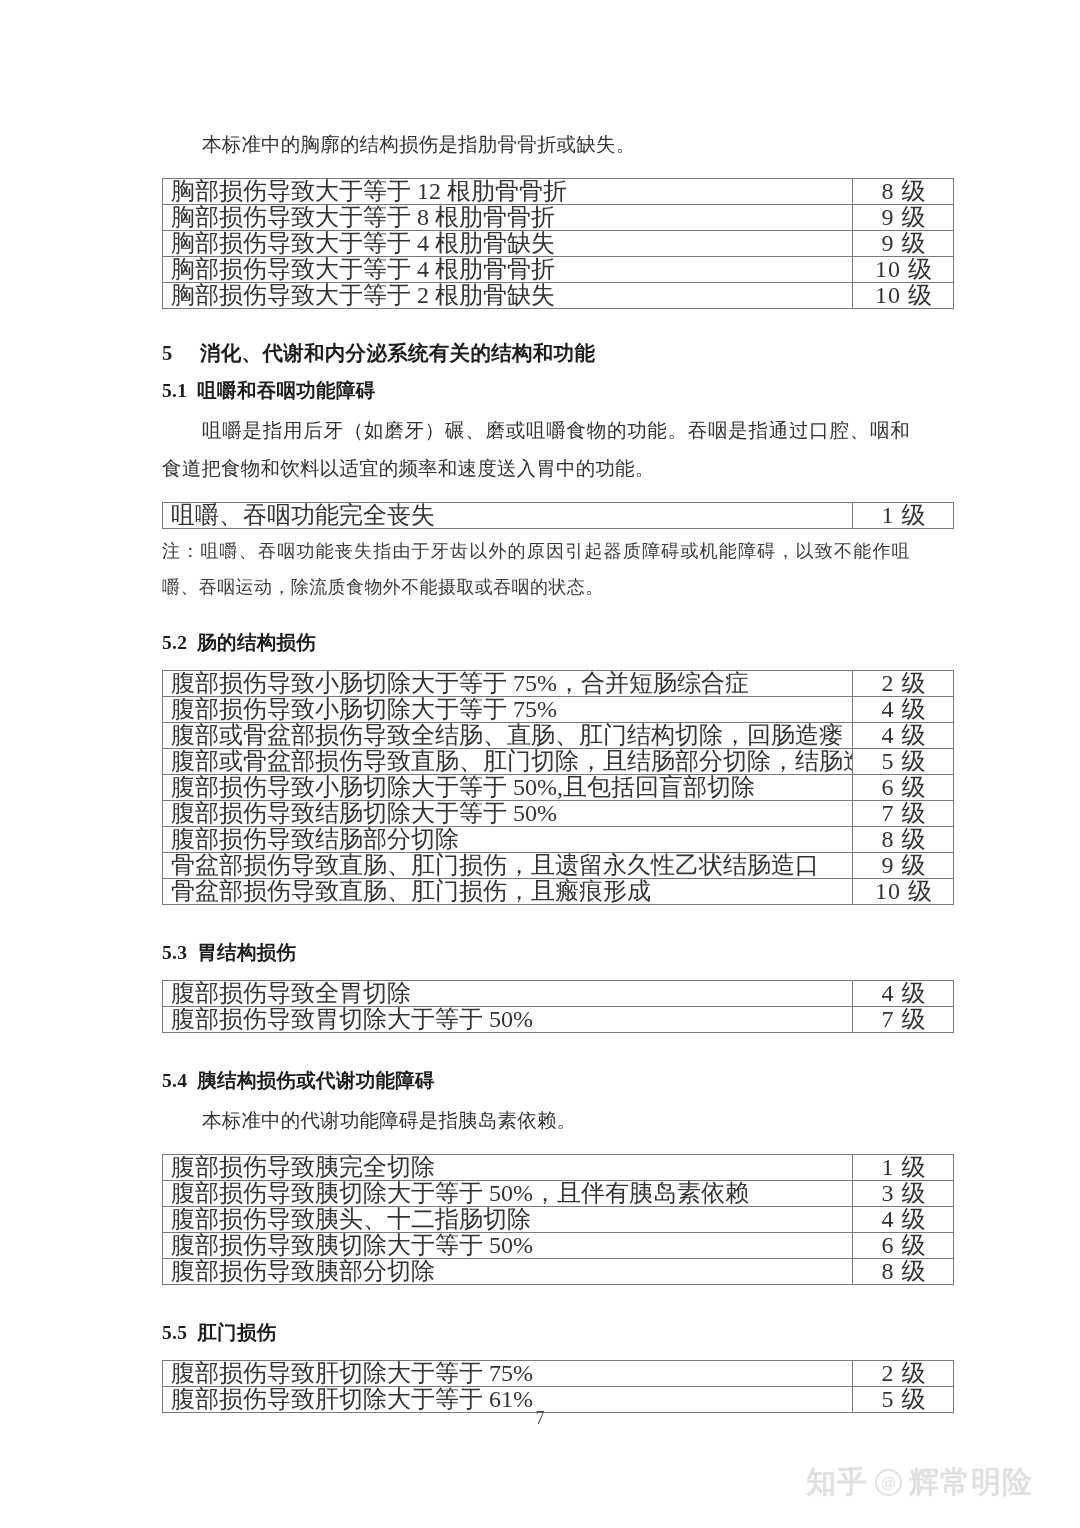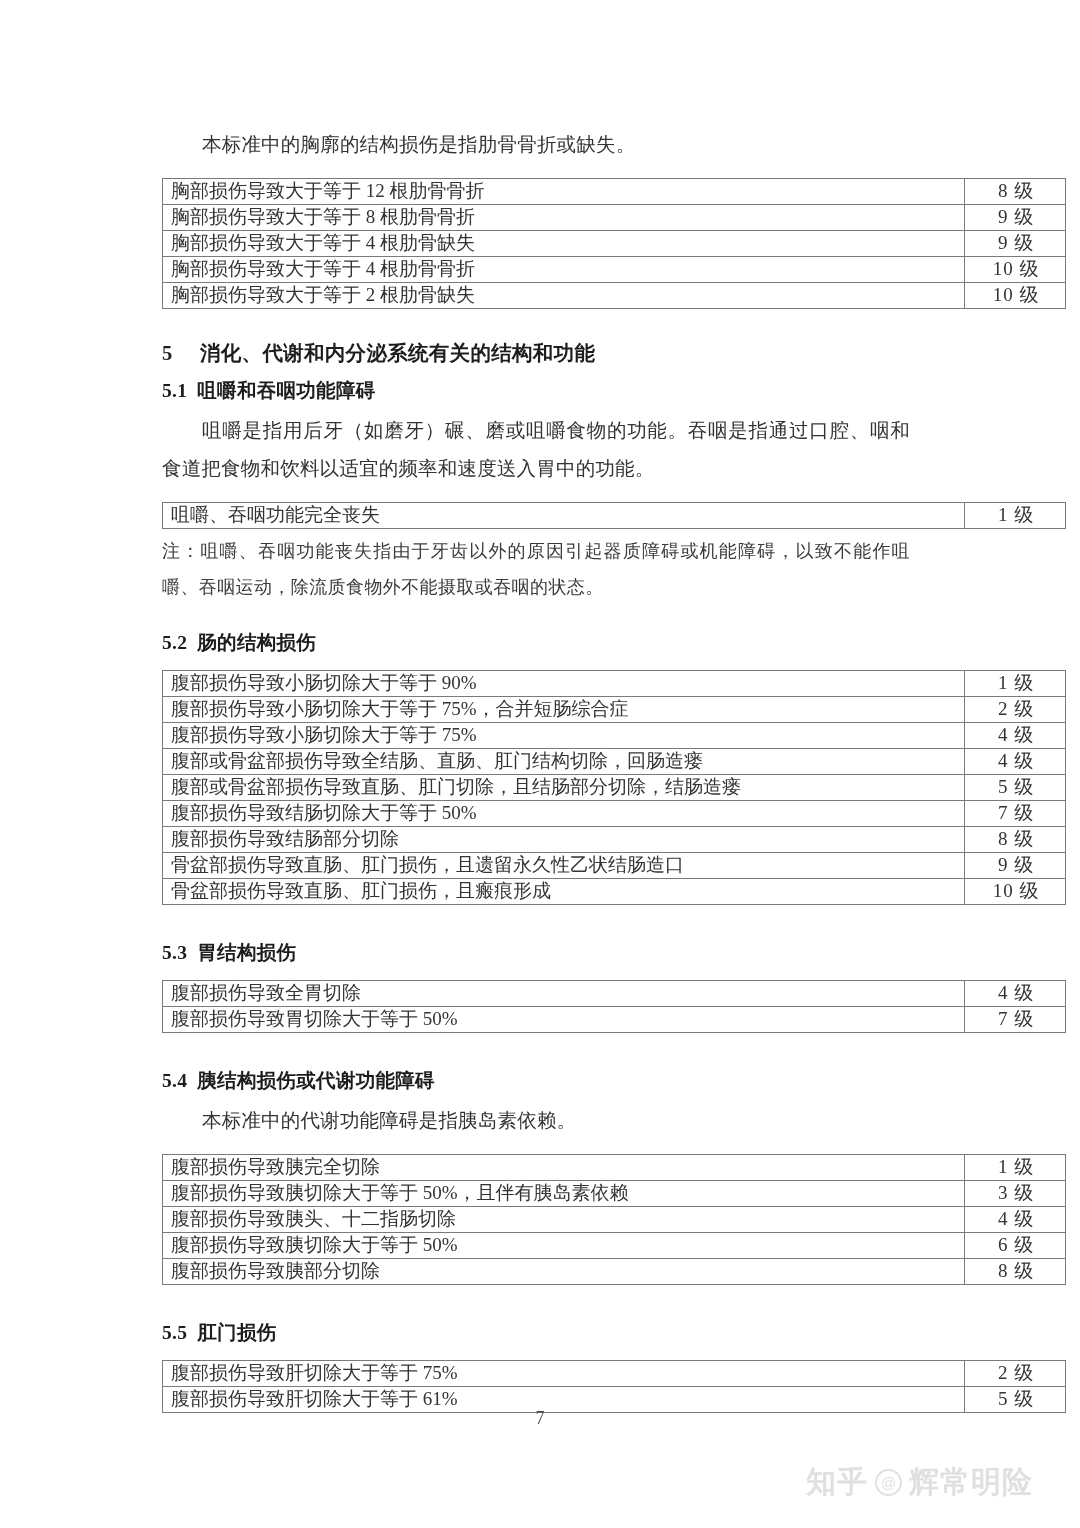--- a/index.html
+++ b/index.html
@@ -54,25 +54,25 @@
     font-size: 19.5px;
     font-weight: bold;
     margin: 10px 0 8px 0;
     color: #1d1d1d;
     letter-spacing: 0.3px;
   }
   h3.sec-sub .num { margin-right: 10px; }
 
   
   table.grade-table {
-    width: 904px;
+    width: 792px;
     border-collapse: collapse;
     margin: 14px 0 0 0;
     table-layout: fixed;
-    font-size: 19px;
+    font-size: 24px;
     color: #333333;
   }
   table.grade-table td {
     border: 1px solid #7a7a7a;
     padding: 1px 6px 2px 8px;
     line-height: 22px;
     height: 22px;
     vertical-align: middle;
     white-space: nowrap;
     overflow: hidden;
@@ -206,38 +206,38 @@
 
     <div class="gap-sm"></div>
 
     <h3 class="sec-sub">
       <span class="num">5.2</span><span>肠的结构损伤</span>
     </h3>
 
     <table class="grade-table">
       <tbody>
           <tr>
-            <td class="desc">腹部损伤导致小肠切除大于等于 90%</td>
-            <td class="grade">1 级</td>
-          </tr>
-          <tr>
             <td class="desc">腹部损伤导致小肠切除大于等于 75%，合并短肠综合症</td>
             <td class="grade">2 级</td>
           </tr>
           <tr>
             <td class="desc">腹部损伤导致小肠切除大于等于 75%</td>
             <td class="grade">4 级</td>
           </tr>
           <tr>
             <td class="desc">腹部或骨盆部损伤导致全结肠、直肠、肛门结构切除，回肠造瘘</td>
             <td class="grade">4 级</td>
           </tr>
           <tr>
             <td class="desc">腹部或骨盆部损伤导致直肠、肛门切除，且结肠部分切除，结肠造瘘</td>
             <td class="grade">5 级</td>
+          </tr>
+          <tr>
+            <td class="desc">腹部损伤导致小肠切除大于等于 50%,且包括回盲部切除</td>
+            <td class="grade">6 级</td>
           </tr>
           <tr>
             <td class="desc">腹部损伤导致结肠切除大于等于 50%</td>
             <td class="grade">7 级</td>
           </tr>
           <tr>
             <td class="desc">腹部损伤导致结肠部分切除</td>
             <td class="grade">8 级</td>
           </tr>
           <tr>

